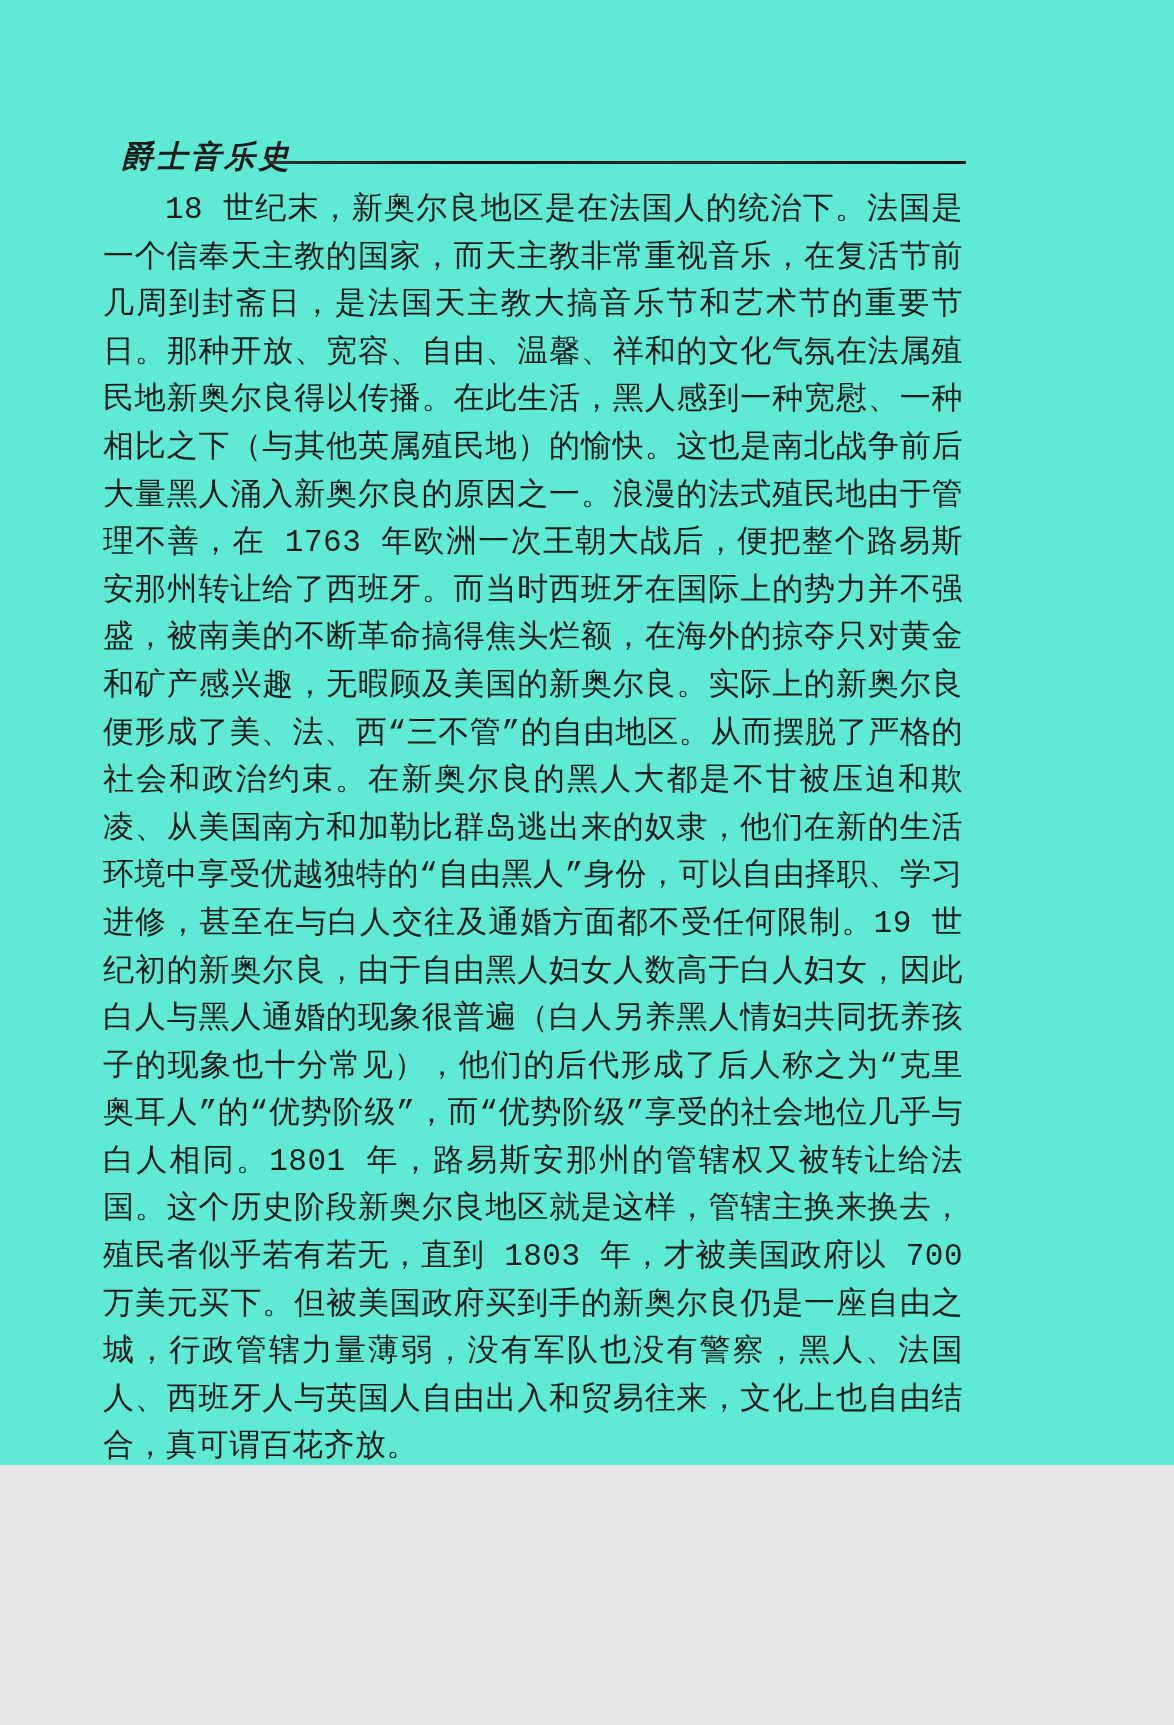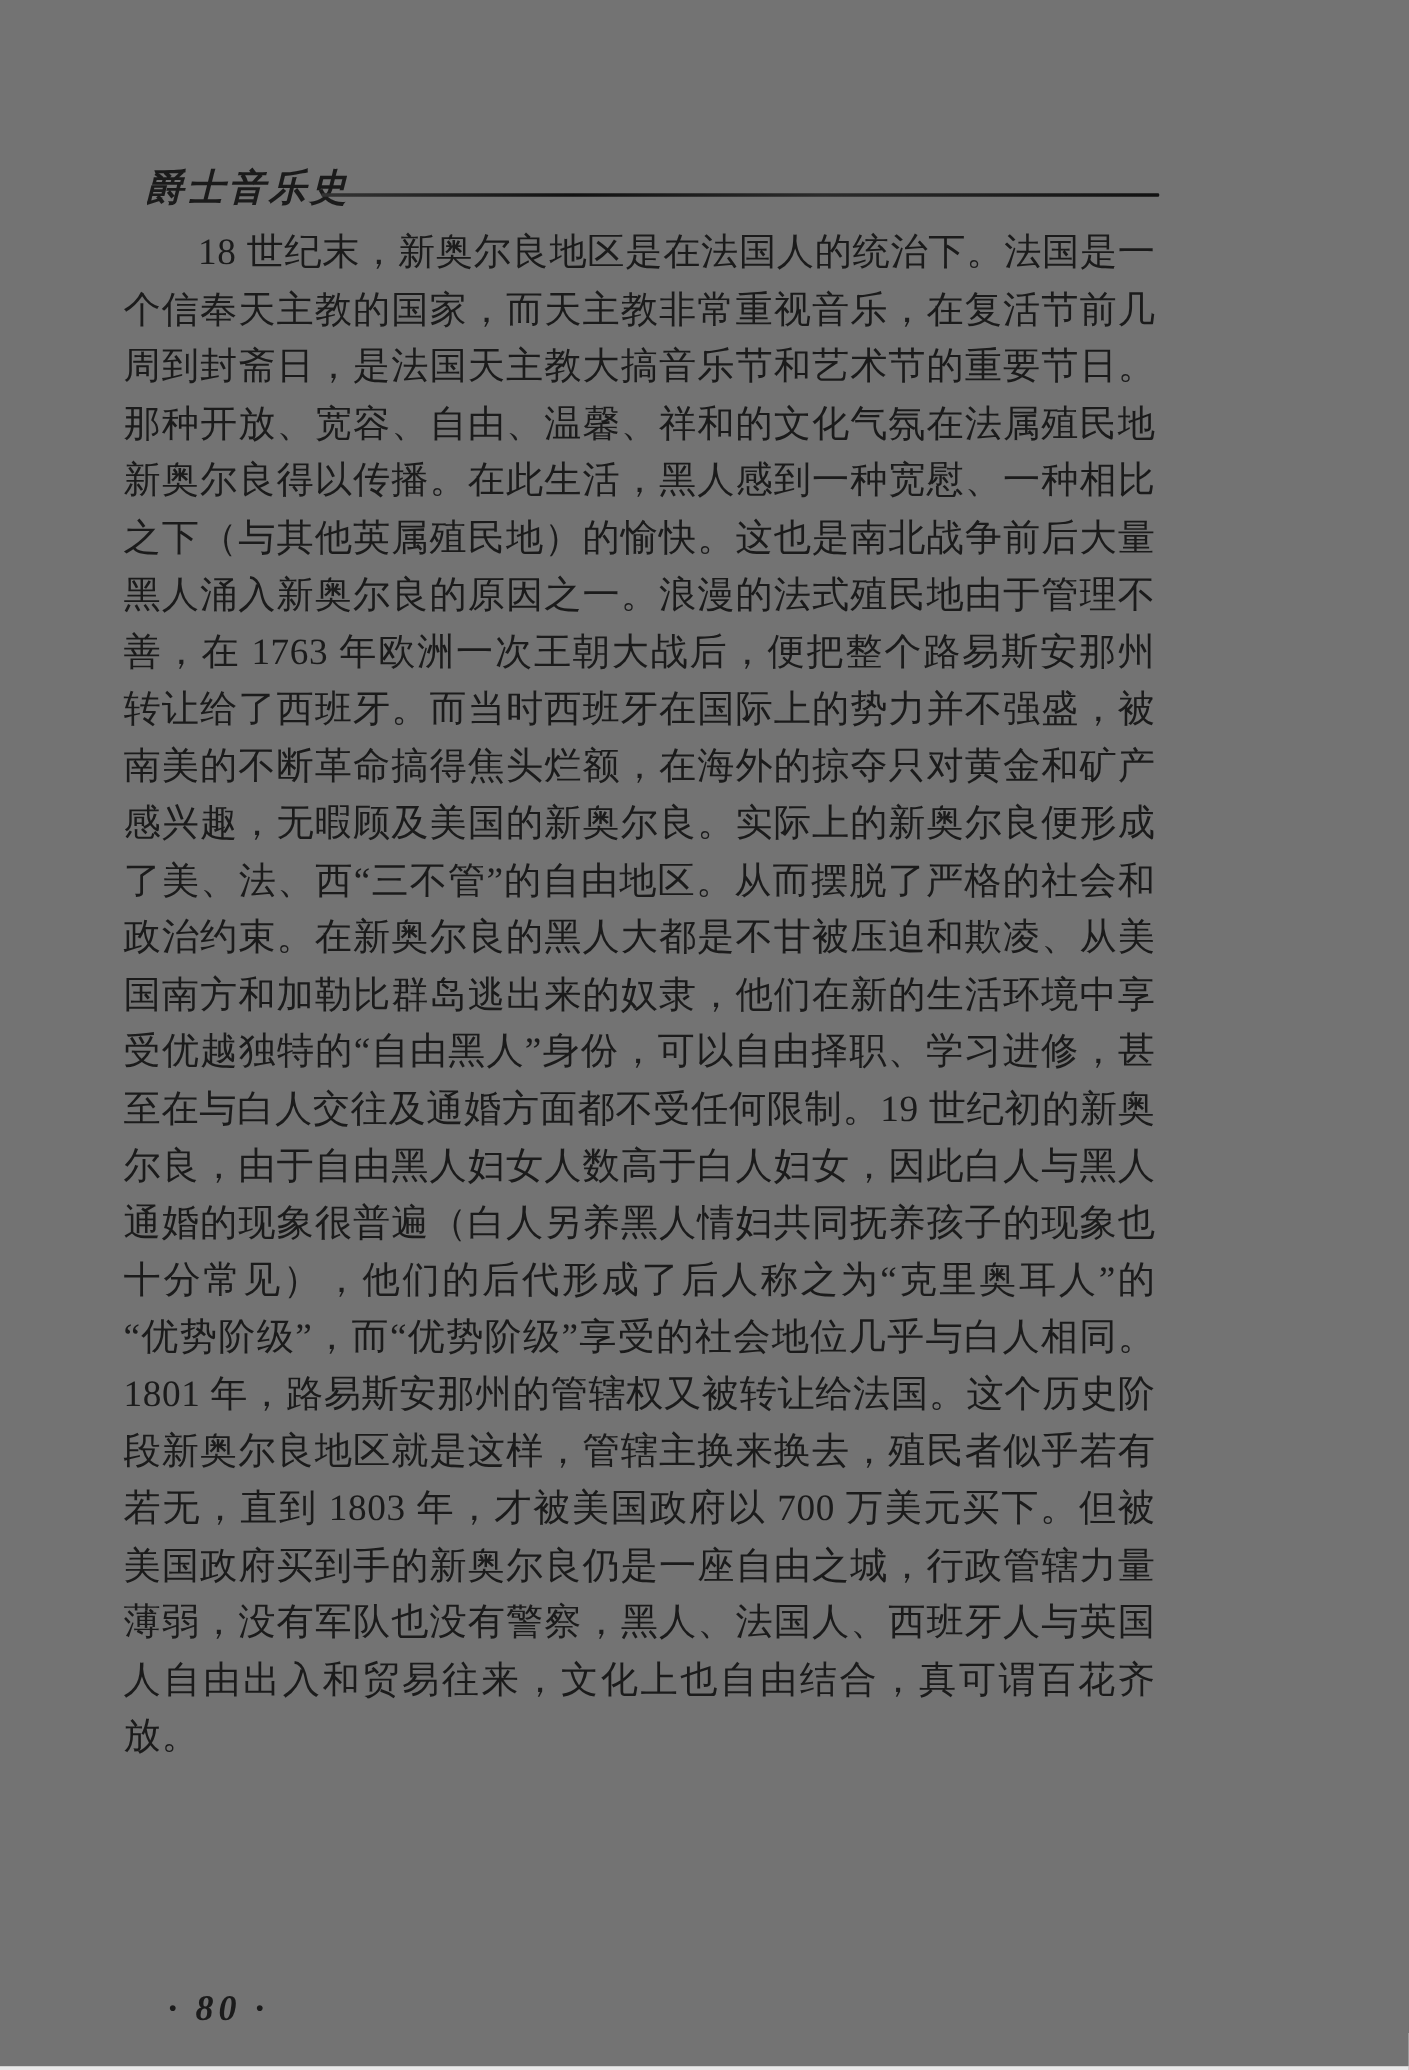--- a/index.html
+++ b/index.html
@@ -3,25 +3,25 @@
 <meta charset="utf-8">
 <style>
   html, body {
     margin: 0;
     padding: 0;
     background: #e8e8e8;
   }
   .page {
     position: relative;
     width: 1174px;
-    height: 1722px;
+    height: 1465px;
     margin: 0 auto;
-    background: #737373;
+    background: #5eead4;
     color: #1b1b1b;
-    font-family: Liberation Serif, serif;
+    font-family: Liberation Mono, monospace;
     overflow: hidden;
   }
   .running-header {
     position: absolute;
     left: 122px;
     top: 136px;
     height: 44px;
   }
   .running-title {
     font-size: 31px;

